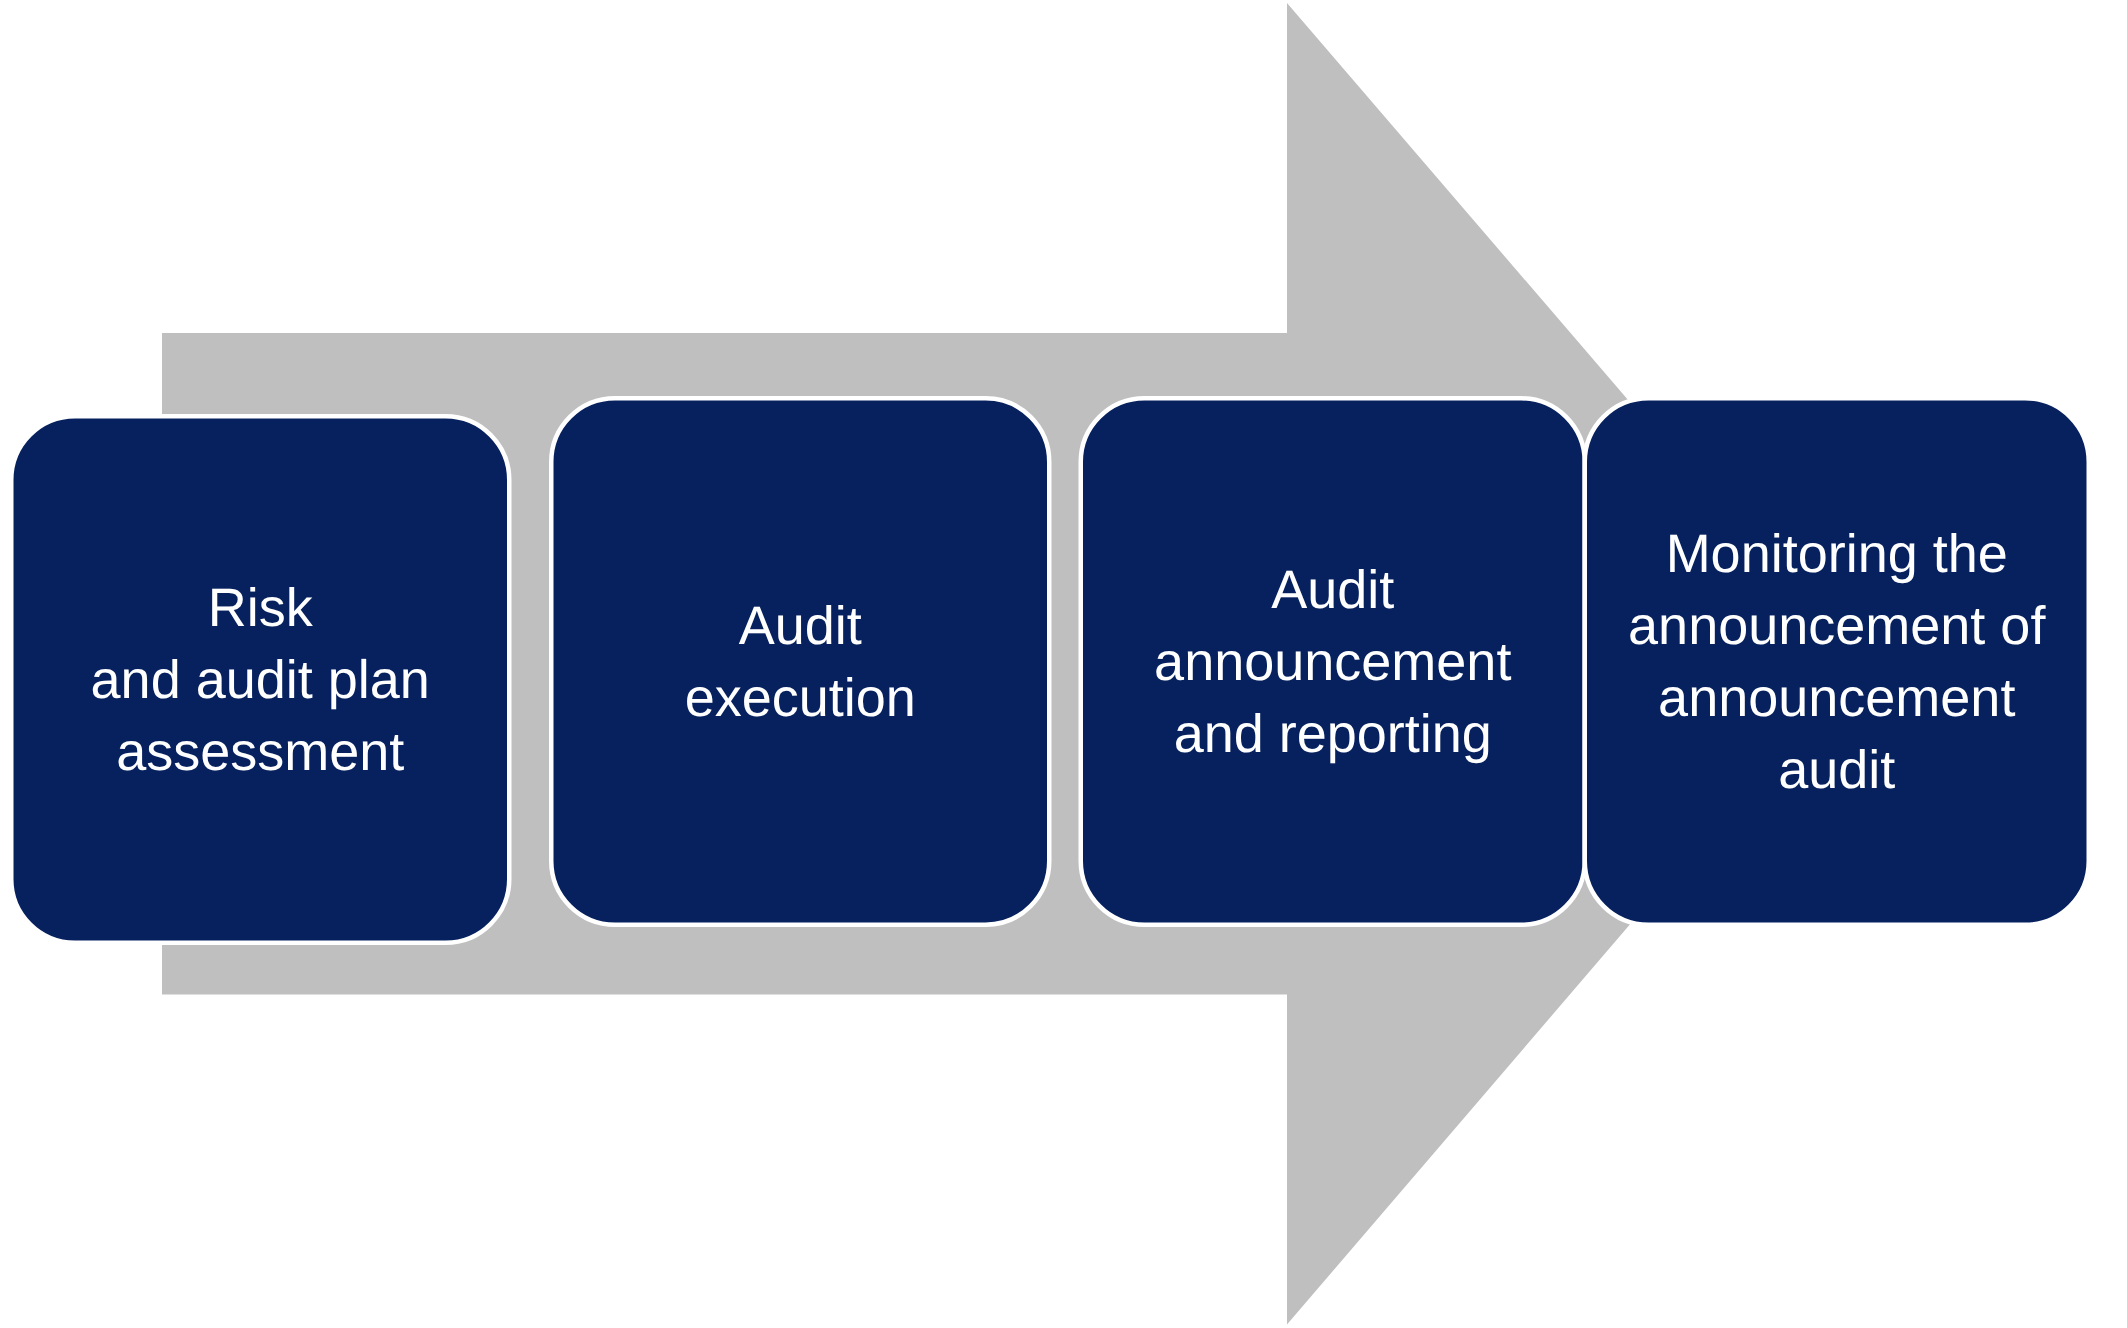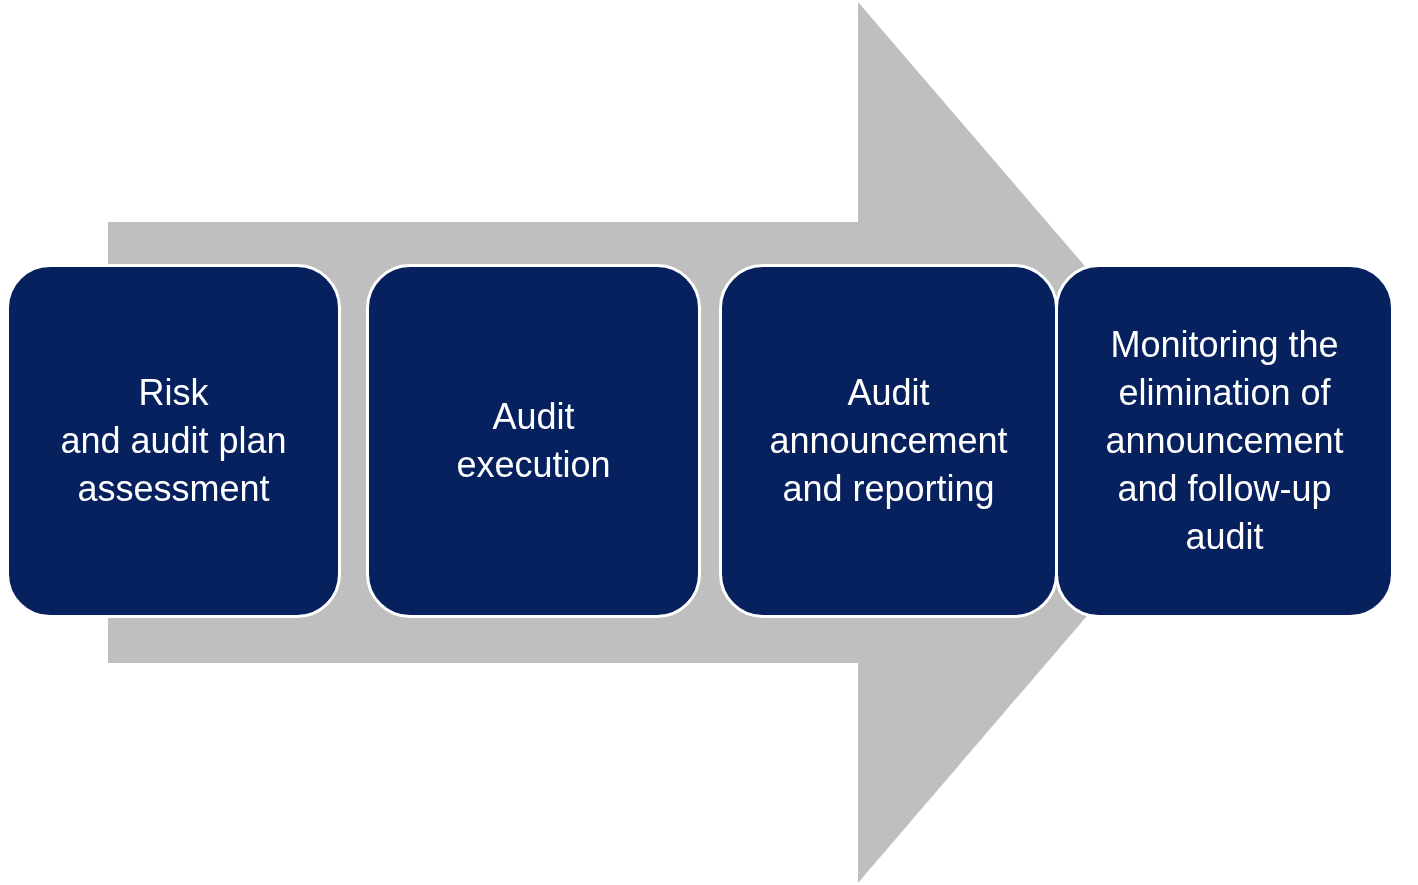--- a/index.html
+++ b/index.html
@@ -32,21 +32,21 @@
     border-radius: 44px;
     display: flex;
     align-items: center;
     justify-content: center;
     text-align: center;
     color: #ffffff;
     font-size: 36px;
     line-height: 48px;
     padding: 0 8px;
   }
-  .card-1 { left: 6px;    width: 335px; }
+  .card-1 { left: 6px;    width: 335px; margin-top: 12px; }
   .card-2 { left: 366px;  width: 335px; }
   .card-3 { left: 719px;  width: 339px; }
   .card-4 { left: 1055px; width: 339px; }
   .card-text { width: 100%; }
   .line { display: block; }
 </style>
 </head>
 <body>
 
 <div class="stage">
@@ -74,20 +74,19 @@
     <div class="card-text">
       <span class="line">Audit</span>
       <span class="line">announcement</span>
       <span class="line">and reporting</span>
     </div>
   </div>
 
   <div class="card card-4" style="background-color: rgb(6, 33, 94);">
     <div class="card-text">
       <span class="line">Monitoring the</span>
-      <span class="line">elimination of</span>
+      <span class="line">announcement of</span>
       <span class="line">announcement</span>
-      <span class="line">and follow-up</span>
       <span class="line">audit</span>
     </div>
   </div>
 
 </div>
 
 </body></html>

